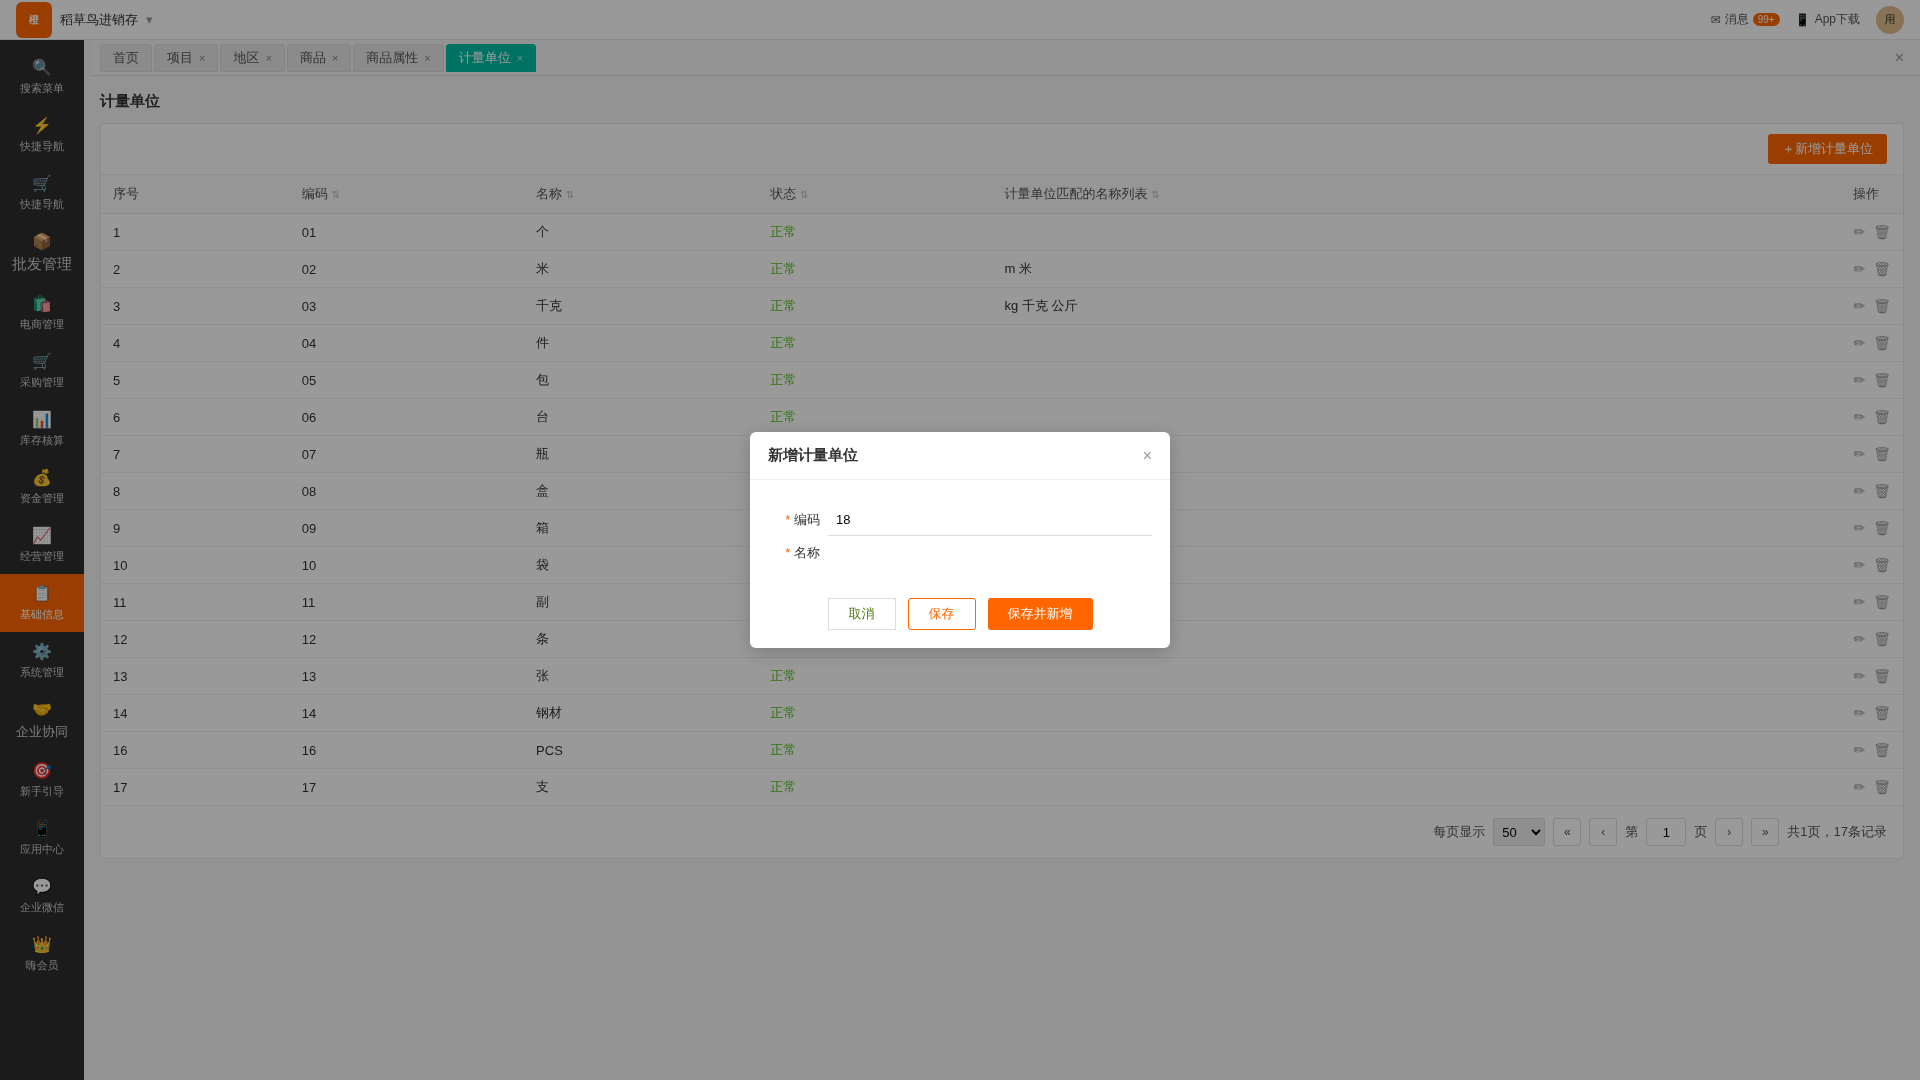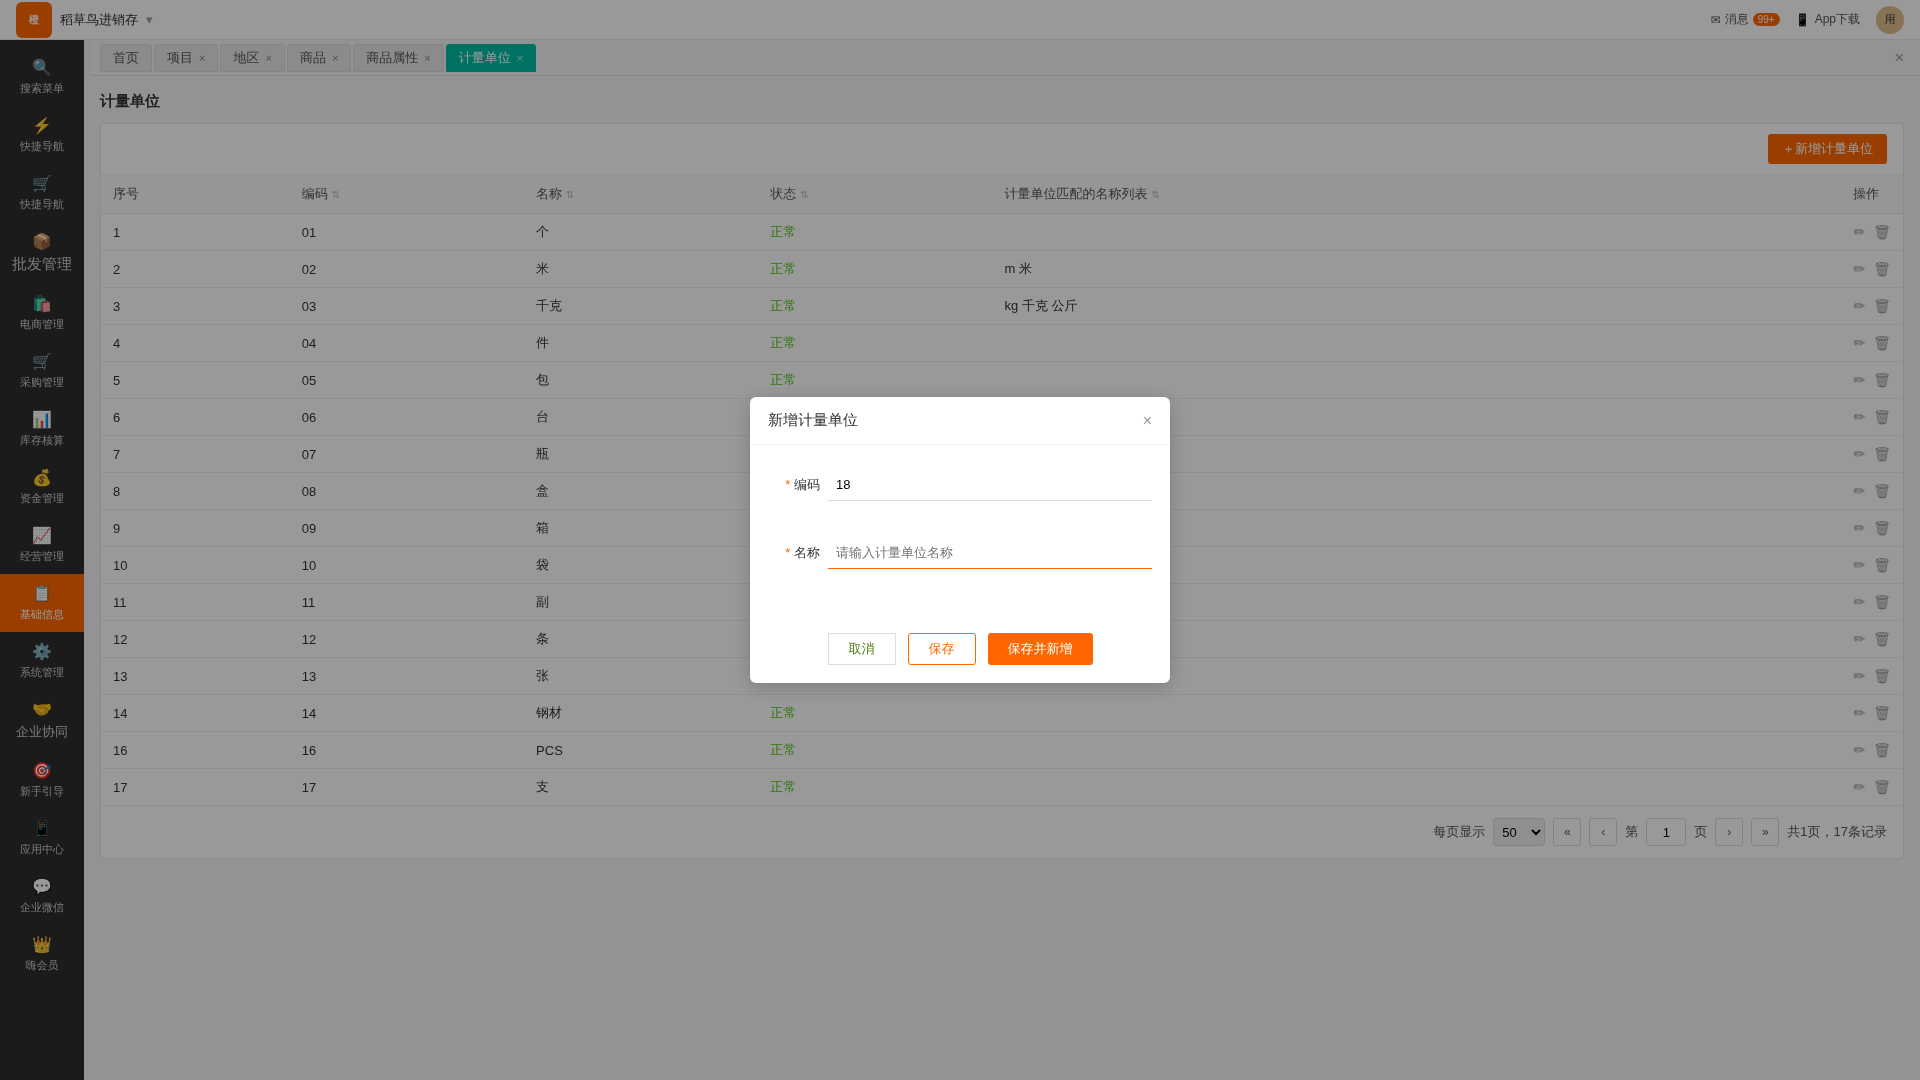--- a/index.html
+++ b/index.html
@@ -247,29 +247,29 @@
       width: 420px;
       box-shadow: 0 4px 20px rgba(0,0,0,0.2);
     }
     .modal-header {
       padding: 14px 18px;
       border-bottom: 1px solid #f0f0f0;
       display: flex;
       align-items: center;
       justify-content: space-between;
     }
-    .modal-title { font-size: 15px; font-weight: 400; }
+    .modal-title { font-size: 15px; font-weight: 700; }
     .modal-close { cursor: pointer; color: #999; font-size: 16px; }
     .modal-body {
       padding: 24px 18px 16px;
     }
     .form-row {
       display: flex;
       align-items: center;
-      margin-bottom: 36px;
+      margin-bottom: 8px;
     }
     .form-label {
       width: 60px;
       text-align: right;
       font-size: 13px;
       color: #333;
       padding-right: 8px;
     }
     .form-input {
       flex: 1;
@@ -701,21 +701,20 @@
       <div class="form-row">
         <div class="form-label">
           <span style="color:#f60;">* </span>编码
         </div>
         <input type="text" class="form-input" value="18" style="">
       </div>
       <div class="form-row">
         <div class="form-label">
           <span style="color:#f60;">* </span>名称
         </div>
-        <input type="text" class="form-input active-input" placeholder="请输入计量单位名称" style="">
       </div>
     </div>
     <div class="modal-footer">
       <button class="btn-cancel">取消</button>
       <button class="btn-save">保存</button>
       <button class="btn-save-new">保存并新增</button>
     </div>
   </div>
 </div>
 

